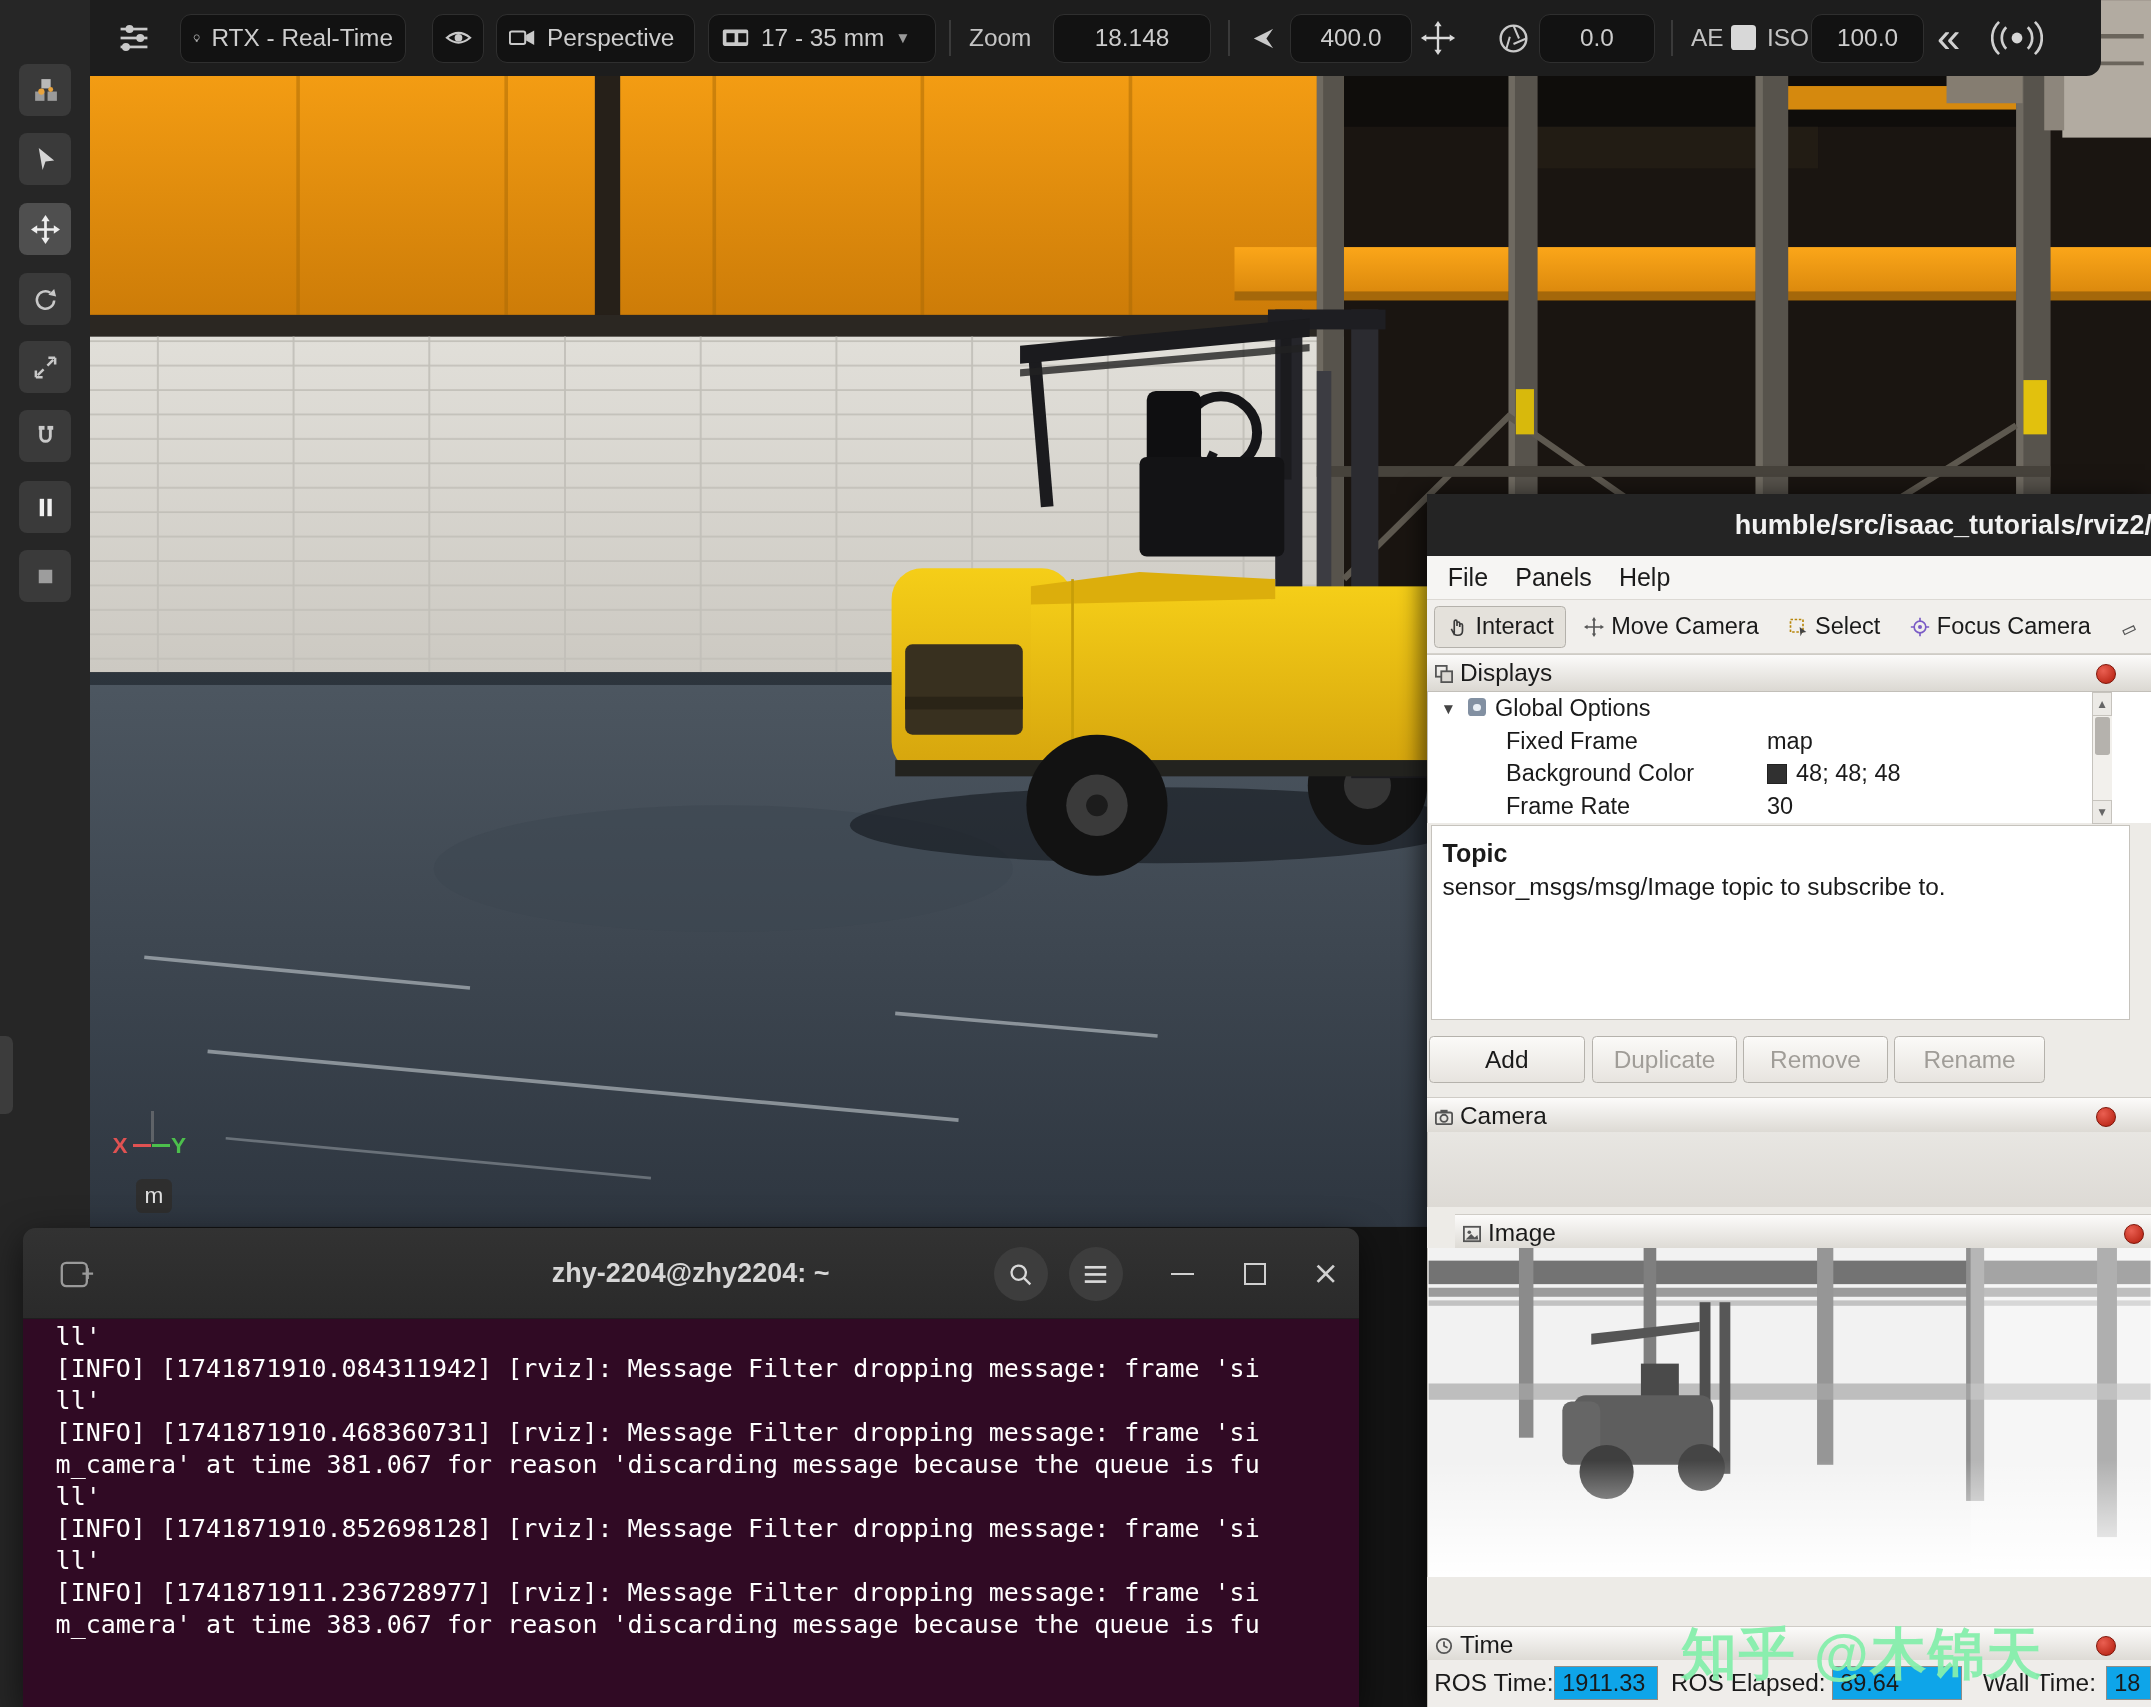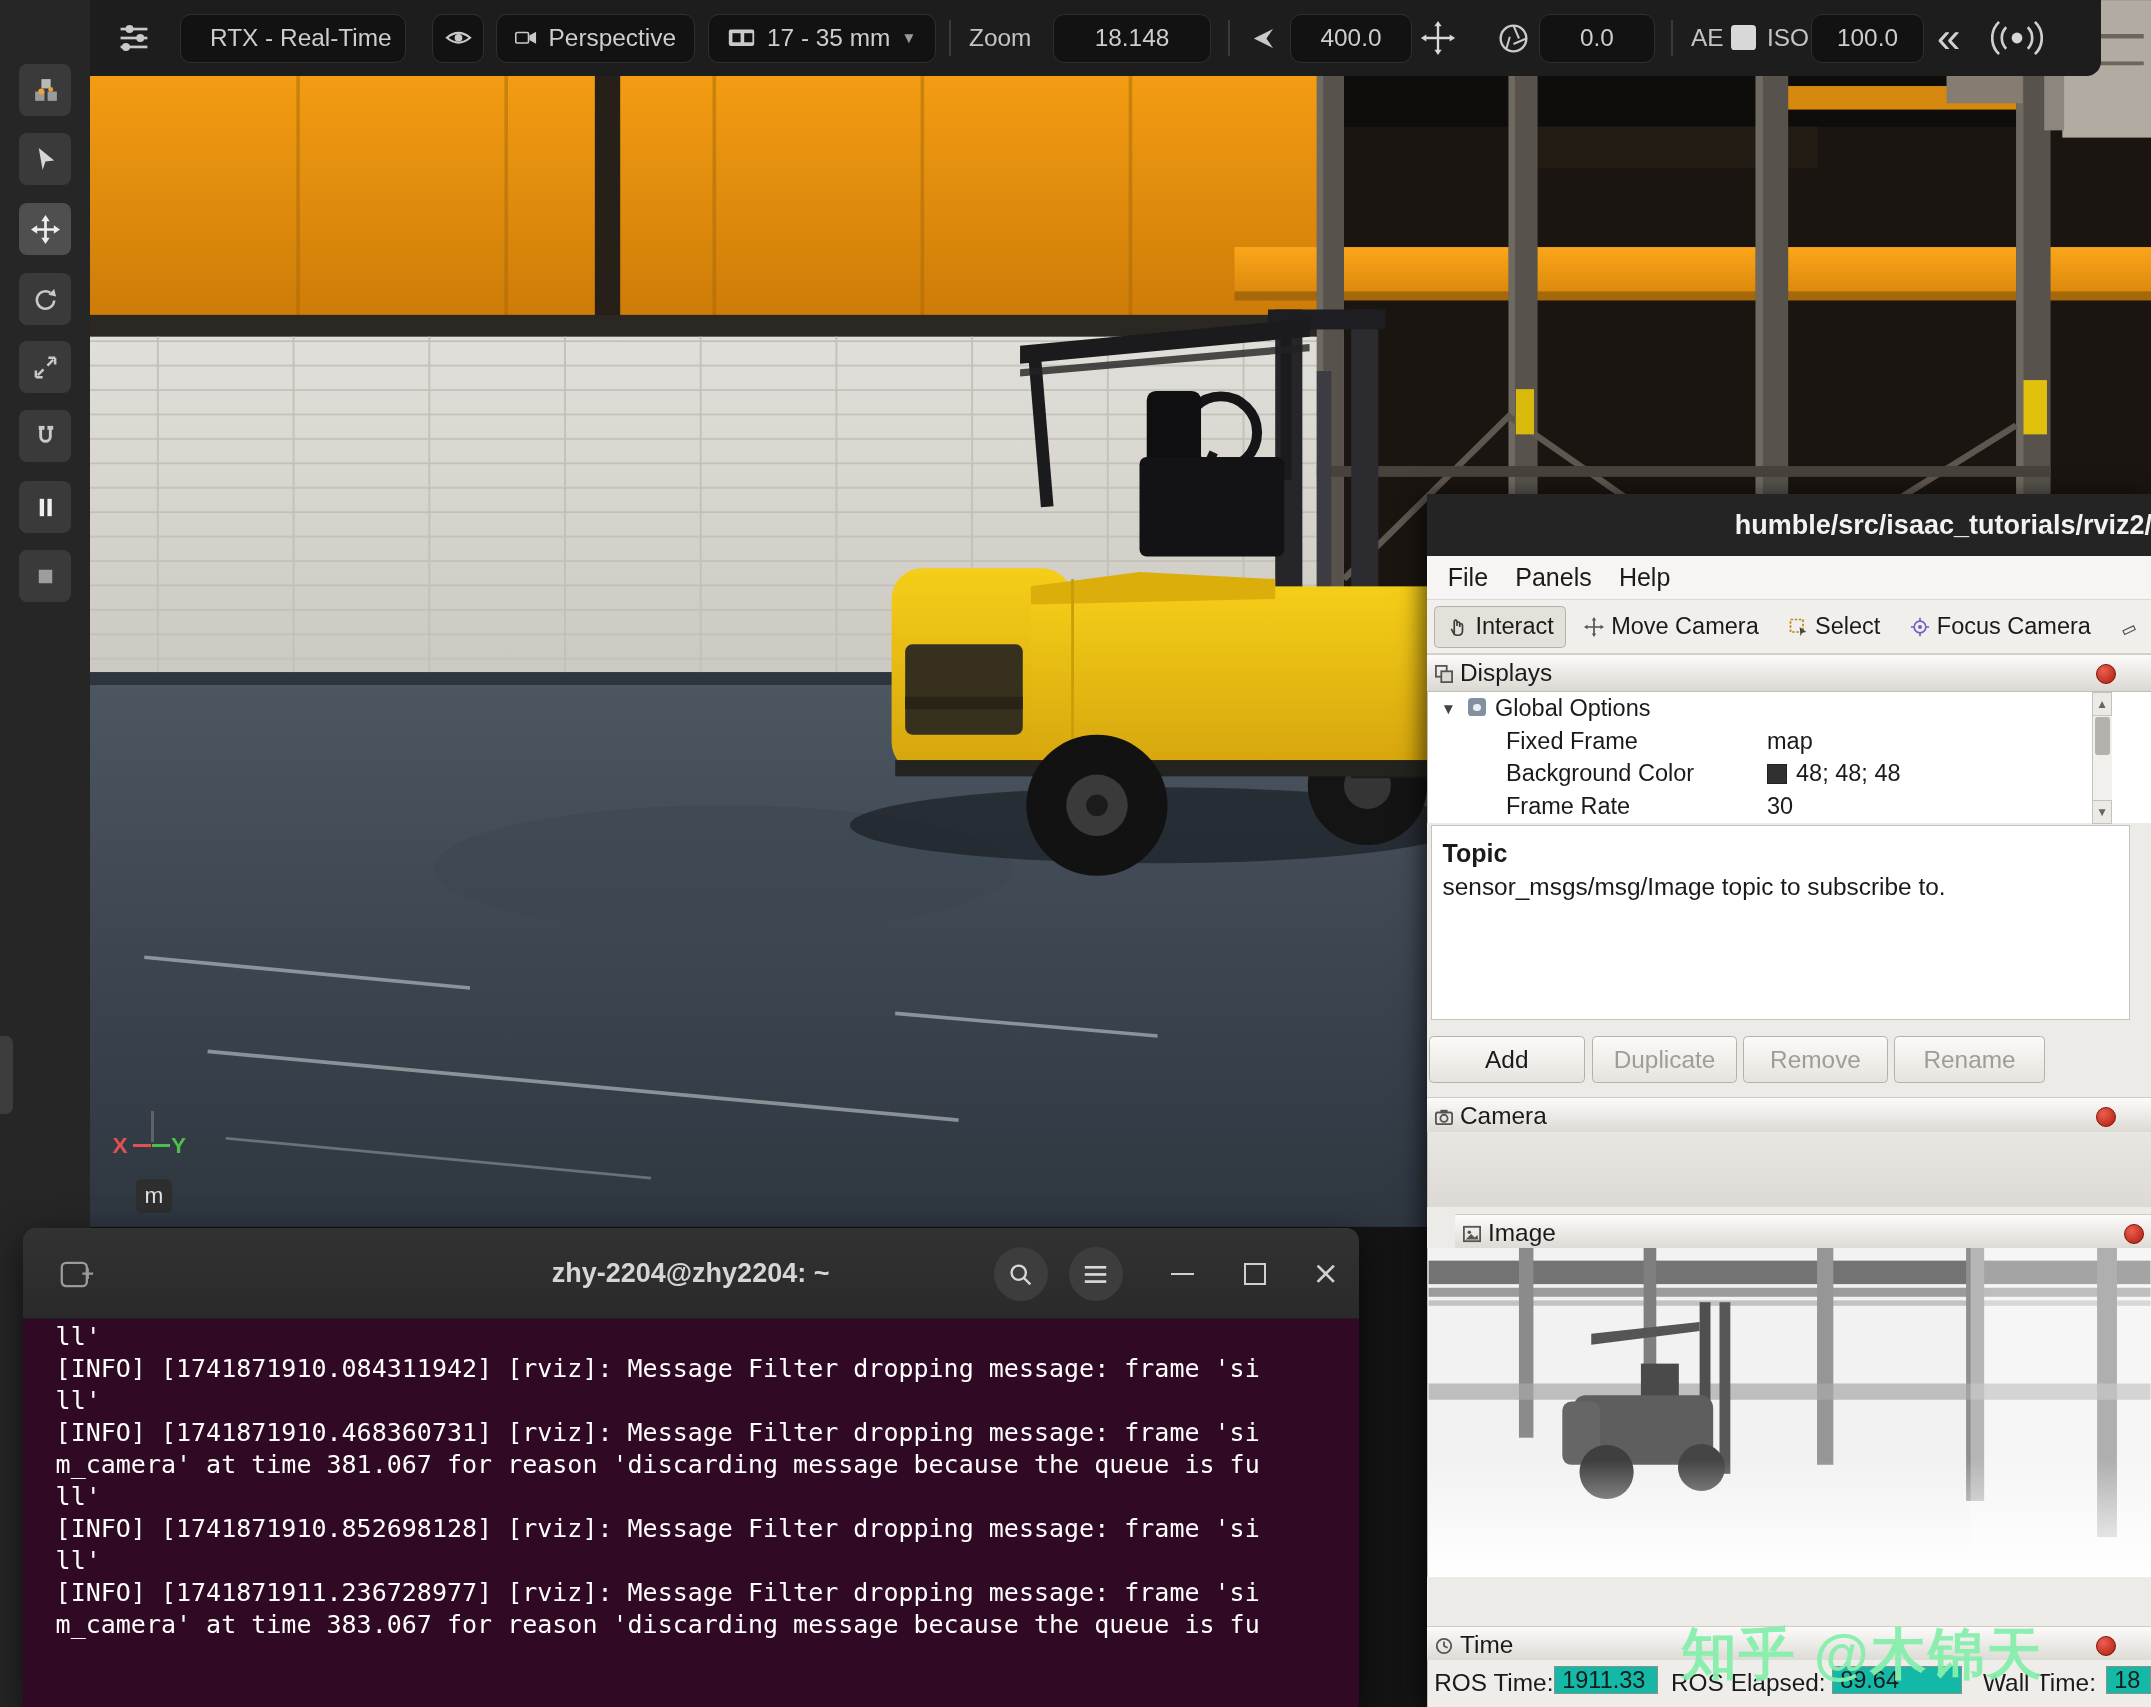--- a/index.html
+++ b/index.html
@@ -2,21 +2,21 @@
 <html style="font-size:14.5px"><head>
 <meta charset="utf-8">
 <style>
   * { margin:0; padding:0; box-sizing:border-box; }
   html,body { width:2151px; height:1708px; background:#101010; font-family:"Liberation Sans",sans-serif; }
   #app { position:relative; width:2151px; height:1708px; overflow:hidden; background:#141414; }
   .abs { position:absolute; }
 
   
   #topbar { position:absolute; left:90px; top:0; width:2011px; height:76px; background:#1d1d1d; border-radius:0 0 14.5px 0; z-index:4; }
-  .pill { position:absolute; top:13.6px; height:49px; background:#121212; border:0.9px solid #2f2f2f; border-radius:11px; display:flex; align-items:center; gap:11px; padding:0 18px; color:#cdcdcd; font-size:24.4px; white-space:nowrap; }
+  .pill { position:absolute; top:13.6px; height:49px; background:#121212; border:0.9px solid #2f2f2f; border-radius:11px; display:flex; align-items:center; gap:11px; padding:0 12px; color:#cdcdcd; font-size:24.4px; white-space:nowrap; }
   .tb-label { position:absolute; top:0; height:76px; display:flex; align-items:center; color:#c4c4c4; font-size:24.4px; }
   .tb-icon { position:absolute; top:0; height:76px; display:flex; align-items:center; justify-content:center; }
   .tb-div { position:absolute; top:20px; width:1.8px; height:36px; background:#3a3a3a; }
   .caret { font-size:15.4px; color:#9a9a9a; }
 
   
   #leftbar { position:absolute; left:0; top:0; width:90px; height:1708px; background:#262626; z-index:3; }
   .lb-btn { position:absolute; left:19px; width:52px; height:52px; background:#3a3a3a; border-radius:8.1px; display:flex; align-items:center; justify-content:center; }
   .lb-btn.sel { background:#4f4f4f; }
   .lb-tab { position:absolute; left:0; top:1036px; width:12.7px; height:78px; background:#3c3c3c; border-radius:0 7.2px 7.2px 0; }
@@ -38,21 +38,21 @@
   .dock-header { position:absolute; left:0; width:725px; height:38px; background:linear-gradient(#fcfbfa,#dbd8d2); border-top:0.9px solid #cfccc6; border-bottom:0.9px solid #c2bfb9; display:flex; align-items:center; padding-left:33px; font-size:24.4px; }
   .dock-icon { position:absolute; left:8.1px; top:10px; }
   .close-dot { position:absolute; right:36px; top:9px; width:20px; height:20px; border-radius:50%; background:radial-gradient(circle at 35% 32%, #ea5f51, #b01b0b); border:0.9px solid #7e1408; }
   .tree-row { position:absolute; left:0; width:660px; height:33px; display:flex; align-items:center; font-size:23.5px; }
   .tree-name { position:absolute; left:78px; }
   .tree-value { position:absolute; left:339px; display:flex; align-items:center; gap:9px; }
   .sb { position:absolute; left:664px; width:20px; background:#eceae6; border:0.9px solid #c6c3bd; display:flex; align-items:center; justify-content:center; font-size:11.8px; color:#666; }
   .help-box { position:absolute; left:3.6px; top:331px; width:699px; height:195px; background:#ffffff; border:0.9px solid #c6c3bd; padding:12.7px 11px; }
   .act-btn { position:absolute; top:542px; height:47px; background:linear-gradient(#fbfaf8,#e7e4df); border:0.9px solid #b5b2ac; border-radius:4.5px; display:flex; align-items:center; justify-content:center; font-size:24.4px; }
   .act-btn.disabled { color:#a09d98; }
-  .field { position:absolute; top:1172px; height:28px; background:#14b8a6; border:0.9px solid #908d87; font-size:23.5px; display:flex; align-items:center; padding:0 7.2px; overflow:hidden; }
+  .field { position:absolute; top:1172px; height:34px; background:#0ea5e9; border:0.9px solid #908d87; font-size:23.5px; display:flex; align-items:center; padding:0 7.2px; overflow:hidden; }
   .t-label { position:absolute; top:1172px; height:34px; display:flex; align-items:center; font-size:24.4px; }
 
   
   #terminal { position:absolute; left:22.6px; top:1228px; width:1336px; height:480px; z-index:6; border-radius:12.7px 12.7px 0 0; overflow:hidden; box-shadow:0 11px 36px rgba(0,0,0,.6); }
   .term-titlebar { position:absolute; left:0; top:0; width:1336px; height:91px; background:linear-gradient(#323232,#2a2a2a); border-bottom:0.9px solid #1e1e1e; }
   .term-title { position:absolute; left:0; top:0; width:1336px; height:91px; display:flex; align-items:center; justify-content:center; color:#d6d6d6; font-weight:bold; font-size:27px; }
   .term-circle { position:absolute; top:19px; width:54px; height:54px; border-radius:50%; background:#3d3d3d; display:flex; align-items:center; justify-content:center; }
   .term-glyph { position:absolute; top:19px; width:54px; height:54px; display:flex; align-items:center; justify-content:center; }
   .term-body { position:absolute; left:0; top:91px; width:1336px; height:389px; background:#300a24; padding:1.8px 0 0 33px; }
   .term-line { font-family:"DejaVu Sans Mono","Liberation Mono",monospace; font-size:25px; line-height:32px; color:#ffffff; white-space:pre; }

